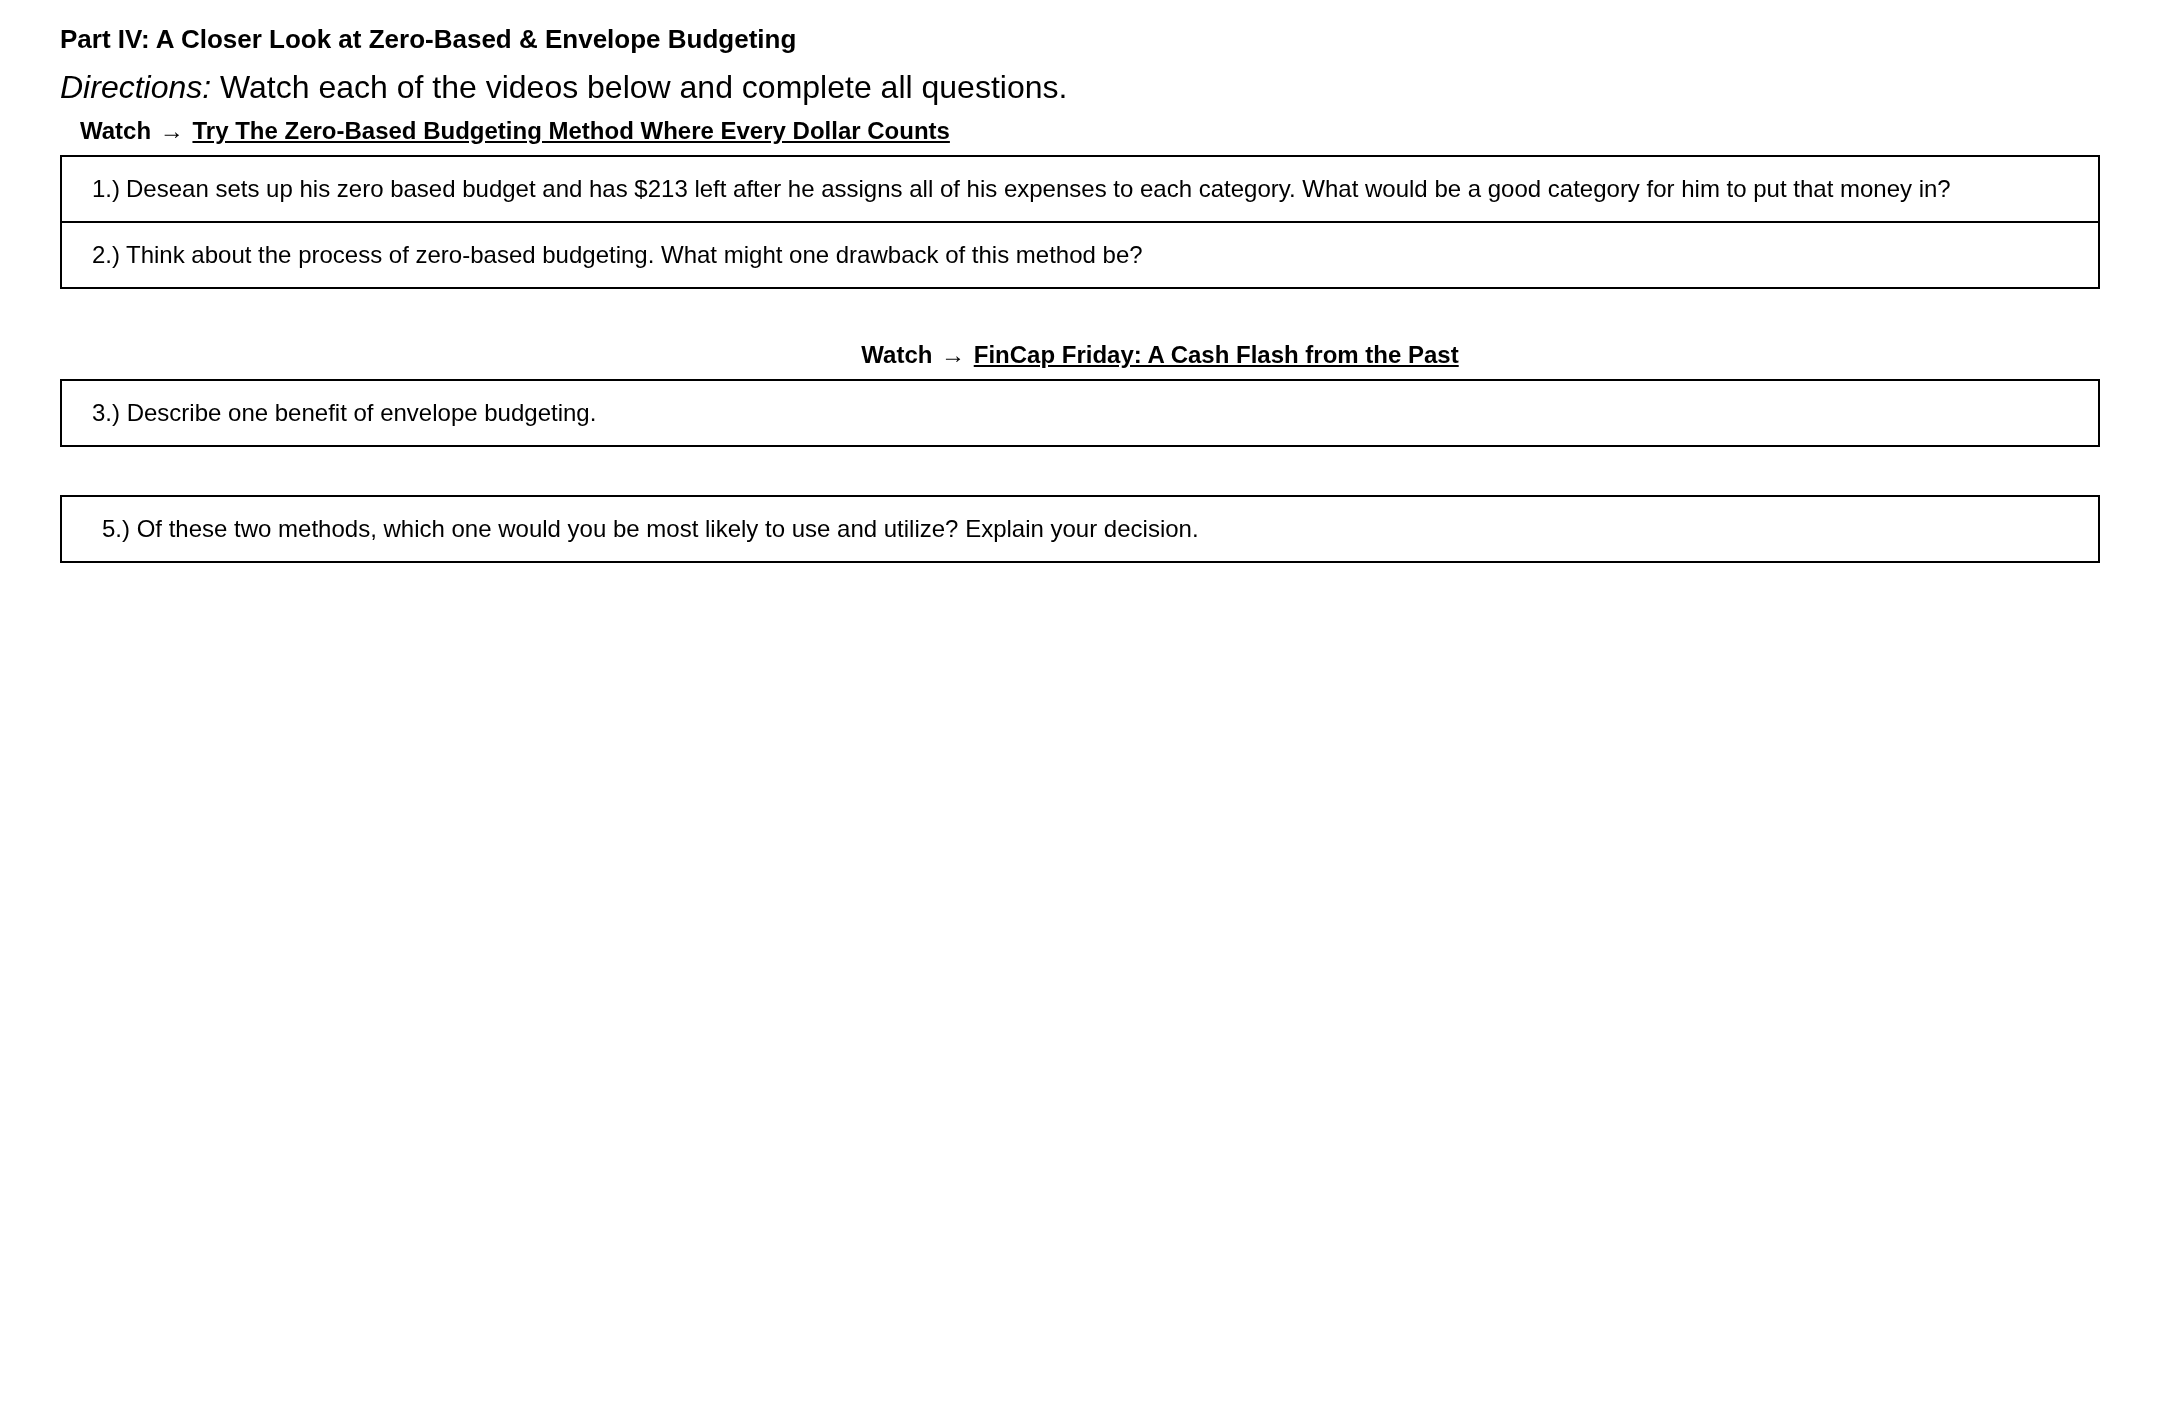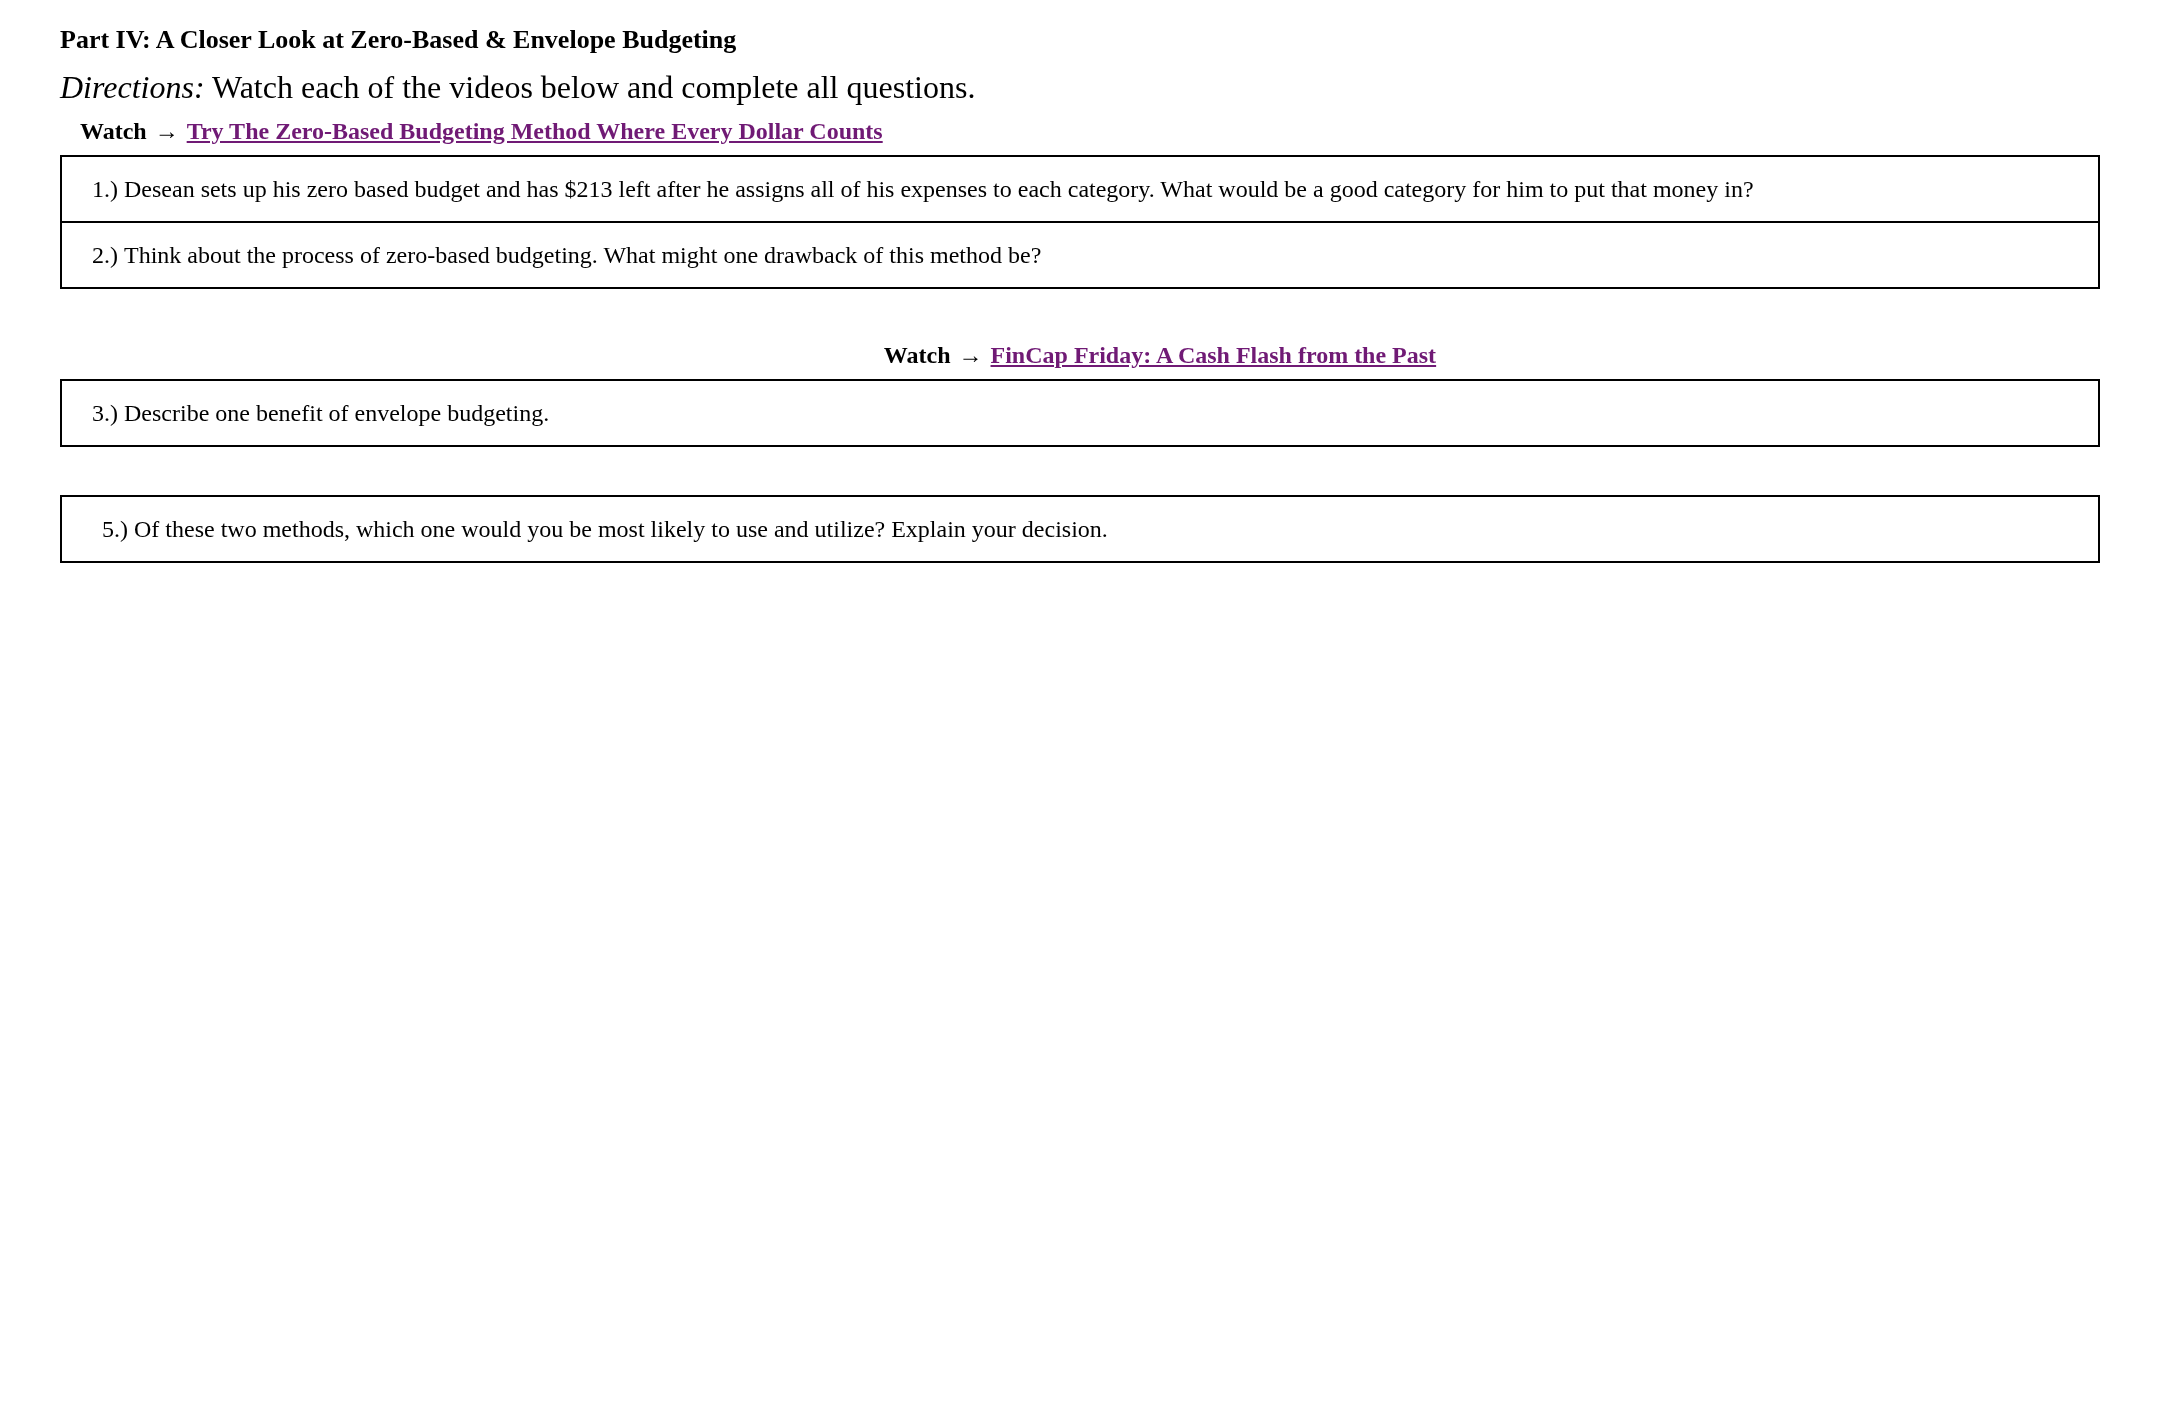--- a/index.html
+++ b/index.html
@@ -1,19 +1,18 @@
 <!DOCTYPE html>
 <html><head>
 <meta charset="utf-8">
 <style>
   * {
     margin: 0;
     padding: 0;
     box-sizing: border-box;
-    font-family: Liberation Serif, serif;
   }
   body {
     font-family: Arial, Helvetica, sans-serif;
     background: #ffffff;
     padding: 20px 60px;
     font-size: 24px;
     color: #000000;
     line-height: 1.5;
   }
   .heading {
@@ -33,21 +32,21 @@
     margin-bottom: 6px;
   }
   .watch-label {
     font-weight: 700;
   }
   .arrow {
     font-weight: 400;
     margin: 0 2px;
   }
   .link {
-    color: #701a75;
+    color: #000000;
     text-decoration: underline;
     font-weight: 700;
     cursor: pointer;
   }
   .qtable {
     width: 100%;
     border-collapse: collapse;
     border: 2px solid #000;
     margin-bottom: 48px;
   }

